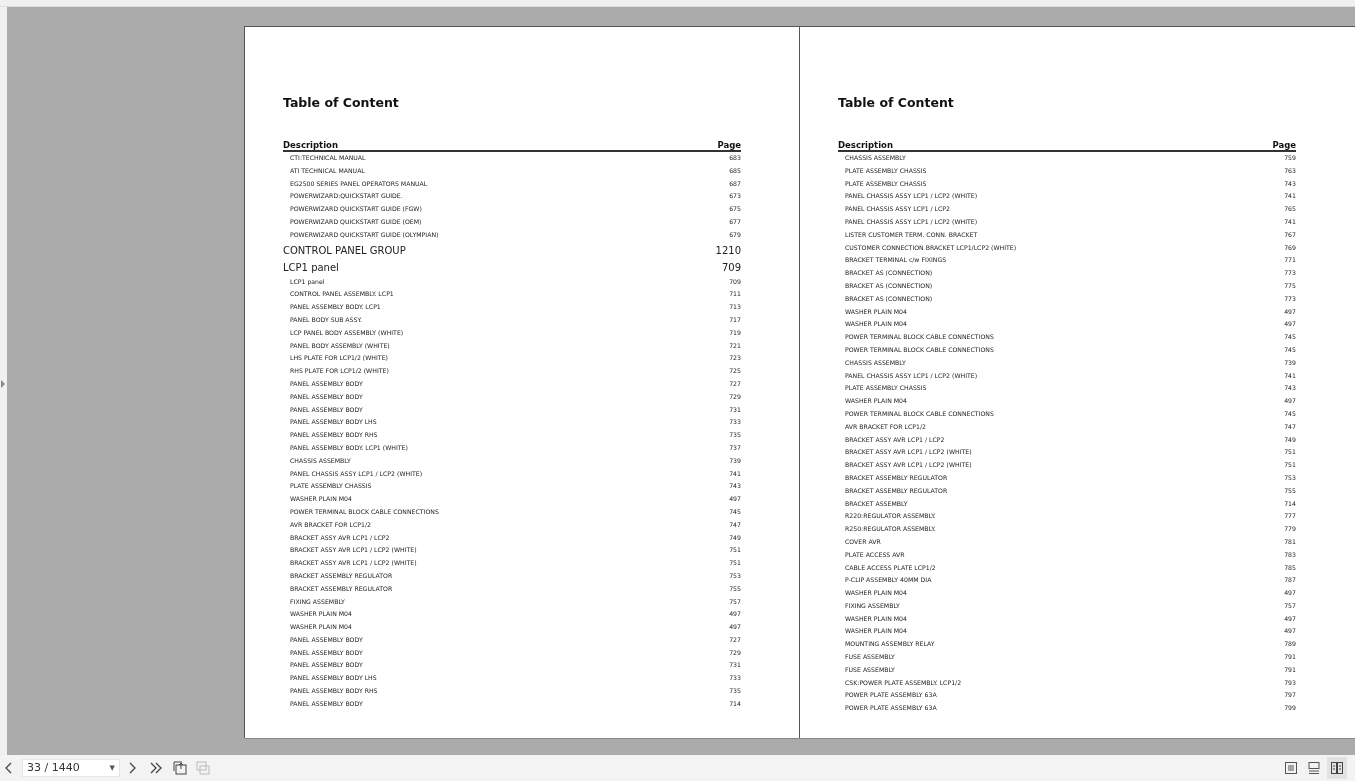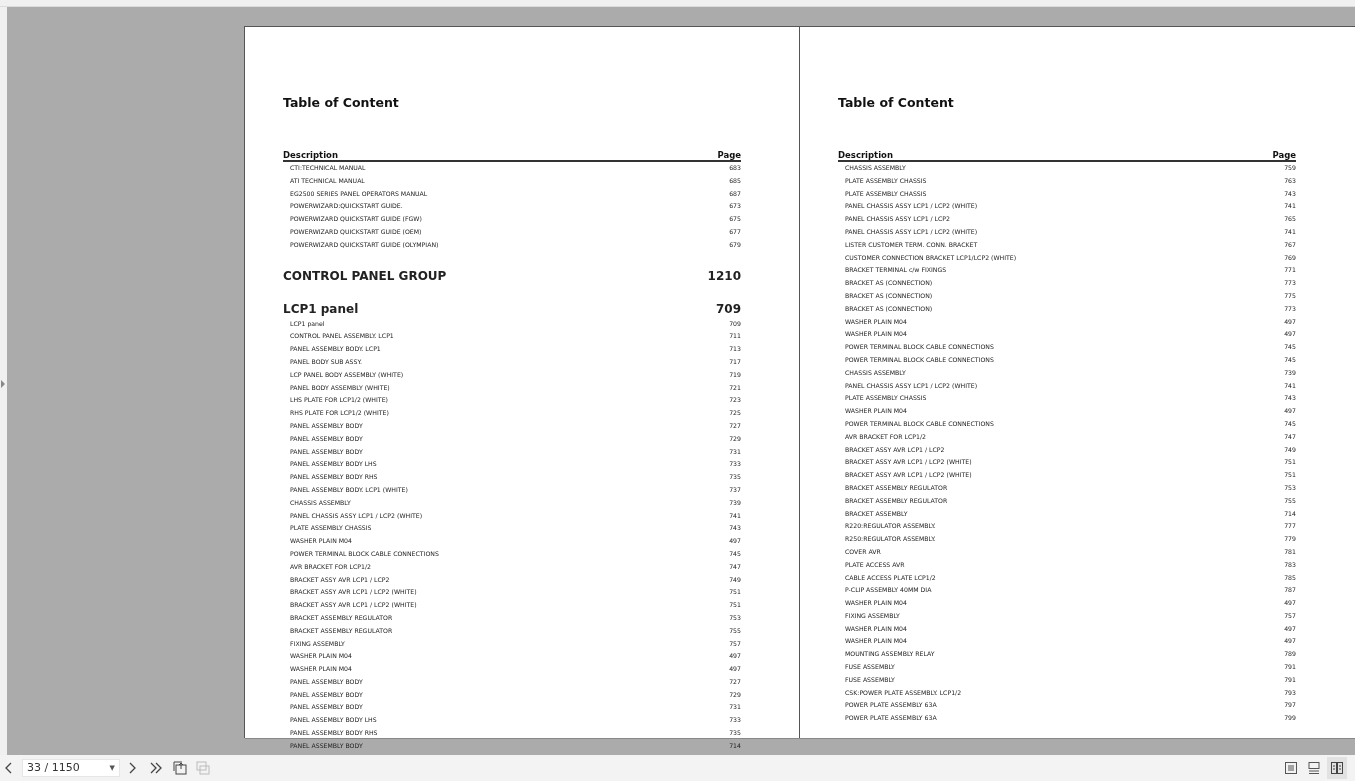--- a/index.html
+++ b/index.html
@@ -6,24 +6,24 @@
   html, body { width: 1355px; height: 781px; overflow: hidden; }
   body { background: #f3f3f3; font-family: "DejaVu Sans", sans-serif; position: relative; }
   .top-strip { position: absolute; left: 0; top: 0; width: 1355px; height: 7px; background: #f0f0f0; border-bottom: 1px solid #dcdcdc; }
   .viewer { position: absolute; left: 7px; top: 7px; width: 1348px; height: 748px; background: #ababab; }
   .left-grip { position: absolute; left: 0; top: 7px; width: 7px; height: 748px; background: #f0f0f0; }
   .left-grip .arrow { position: absolute; left: 1px; top: 373px; width: 0; height: 0; border-top: 4px solid transparent; border-bottom: 4px solid transparent; border-left: 4px solid #888; }
   .page { position: absolute; top: 26px; width: 654px; height: 712px; background: #fff; border-left: 1px solid #555; border-top: 1px solid #555; box-shadow: 1px 1px 0 #888; }
   .page.left { left: 244px; }
   .page.right { left: 799px; }
   .page-title { position: absolute; left: 38px; top: 68px; font-size: 12.5px; font-weight: bold; color: #111; font-family: "DejaVu Sans", sans-serif; }
-  .toc { position: absolute; left: 38px; top: 122px; width: 458px; }
+  .toc { position: absolute; left: 38px; top: 112px; width: 458px; }
   .toc-head { display: flex; justify-content: space-between; font-size: 8.5px; font-weight: bold; color: #111; height: 13px; border-bottom: 2px solid #333; line-height: 12px; }
   .toc-row { display: flex; justify-content: space-between; font-size: 6.2px; color: #222; height: 12.8px; line-height: 12.8px; padding-left: 7px; }
-  .toc-row.group { font-weight: bold; padding-left: 0; font-size: 12px; height: 17px; line-height: 17px; margin-top: 16px; }
+  .toc-row.group { font-weight: normal; padding-left: 0; font-size: 10px; height: 17px; line-height: 17px; }
   .toc-row .pg { padding-right: 0; }
   .statusbar { position: absolute; left: 0; top: 755px; width: 1355px; height: 26px; background: #f3f3f3; display: flex; align-items: center; }
   .sb-btn { color: #444; font-size: 14px; cursor: pointer; display: inline-flex; align-items: center; justify-content: center; height: 20px; }
   .page-input { position: absolute; left: 22px; top: 4px; width: 98px; height: 18px; background: #fff; border: 1px solid #e6e6e6; font-size: 11px; color: #333; padding-left: 4px; line-height: 16px; font-family: "DejaVu Sans", sans-serif; }
   .page-input .dd { position: absolute; right: 4px; top: 0; font-size: 7px; color: #555; }
 </style>
 </head>
 <body>
 
 <div class="top-strip"></div>
@@ -405,21 +405,21 @@
   </div>
 </div>
 
 <div class="statusbar">
   <span class="sb-btn" style="position:absolute;left:4px;top:3px;">
     <svg width="10" height="14" viewBox="0 0 10 14">
         <path d="M7 2 L2 7 L7 12" stroke="#444" stroke-width="1.3" fill="none"></path>
       </svg>
   </span>
   <div class="page-input">
-    <span>33 / 1150</span>
+    <span>33 / 1440</span>
     <span class="dd">▼</span>
   </div>
   <span class="sb-btn" style="position:absolute;left:127px;top:3px;">
     <svg width="10" height="14" viewBox="0 0 10 14">
         <path d="M3 2 L8 7 L3 12" stroke="#444" stroke-width="1.3" fill="none"></path>
       </svg>
   </span>
   <span class="sb-btn" style="position:absolute;left:149px;top:3px;">
     <svg width="14" height="14" viewBox="0 0 14 14">
         <path d="M2 2 L7 7 L2 12 M7 2 L12 7 L7 12" stroke="#444" stroke-width="1.3" fill="none"></path>

